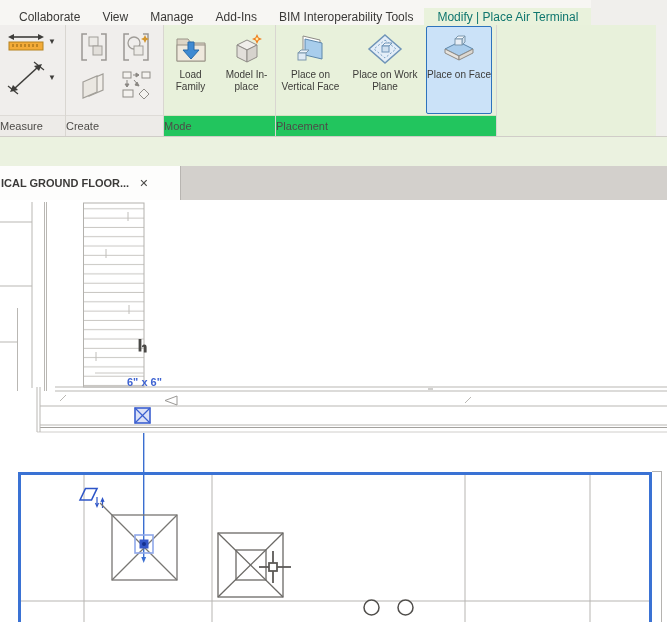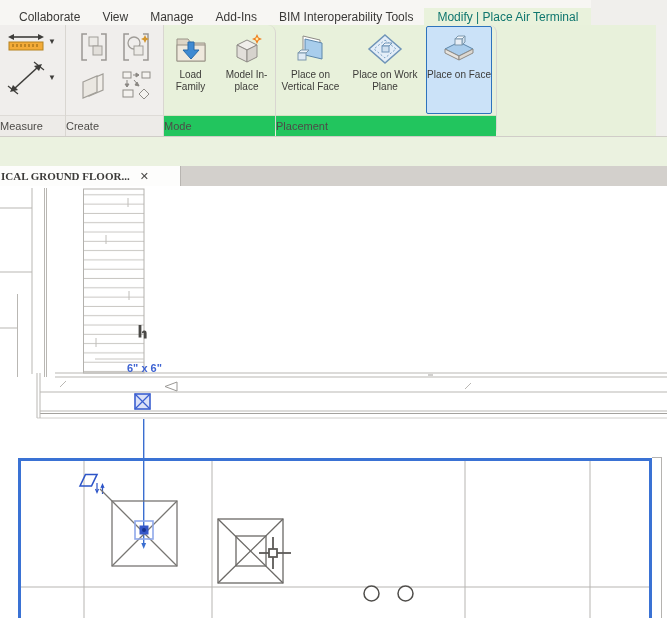--- a/index.html
+++ b/index.html
@@ -11,21 +11,21 @@
   .tabbar { height:25px; background:#f7f6f3; display:flex; align-items:stretch;
     font-size:12px; color:#3a3937; padding-left:8px; }
   .rtab { display:flex; align-items:center; padding:0 11px; cursor:default; white-space:nowrap;margin-top:8px; }
   .rtab.active { background:#e9f2dc; color:#0f766e; padding:0 13px; }
   .tabbar-fill { flex:1; background:#f0efec; }
 
   
   .ribbon { height:111px; display:flex; align-items:stretch; background:#e8f1db; }
   .panel { position:relative; display:flex; flex-direction:column; border-right:1px solid #d9d6d1; }
   .panel.gray { background:#f0eeec; }
-  .panel.green { background:#e8f1db;border-radius:8px; }
+  .panel.green { background:#e8f1db; }
   .pbody { flex:1; display:flex; }
   .plabel { height:21px; font-size:11px; color:#4d4b48; text-align:left; line-height:20px; }
   .panel.gray .plabel { background:#edebe8; border-top:1px solid #dedbd7; }
   .panel.green .plabel { background:#22c55e; border-top:1px solid #d4e2c0; }
   .spacer { flex:1; background:#e8f1db; }
   .rightstrip { width:11px; background:#f0efed; }
 
   .measure-col { display:flex; flex-direction:column; justify-content:flex-start; padding:6px 2px 0 6px; gap:8px; }
   .tool-row { display:flex; align-items:center; gap:2px; }
   .caret { font-size:8px; color:#3e3d3a; line-height:1; }
@@ -35,21 +35,21 @@
   .cbtn { display:flex; align-items:center; justify-content:center; }
 
   .bigbtn { display:flex; flex-direction:column; align-items:center; padding-top:5px;
     font-size:10px; line-height:1.15; color:#3c3b38; text-align:center; border:1px solid transparent;
     border-radius:2px; margin:1px 1px; }
   .bigbtn .lbl { margin-top:3px; }
   .bigbtn.selected { background:#cbe2f8; border:1px solid #2e73bd; }
 
   
   .optionsbar { height:30px; background:#ebf2e0; border-top:1px solid #d0cdc8; }
-  .viewtabs { height:20px; background:#d3d0cc; display:flex;font-family:Liberation Serif, serif; }
+  .viewtabs { height:34px; background:#d3d0cc; display:flex; }
   .viewtab { width:181px; background:#fdfdfc; display:flex; align-items:center;
     font-size:11px; font-weight:bold; color:#3b3a38; padding:0 6px 0 1px; border-right:1px solid #b8b5b1; }
   .viewtab .vt-label { white-space:nowrap; overflow:hidden; }
   .viewtab .closex { margin-left:10px; font-weight:normal; font-size:11px; color:#4a4947; }
 
   
   .canvas { position:relative; width:667px; height:432px; background:#ffffff; }
   .canvas svg { position:absolute; left:0; top:0; }
 </style>
 </head>

